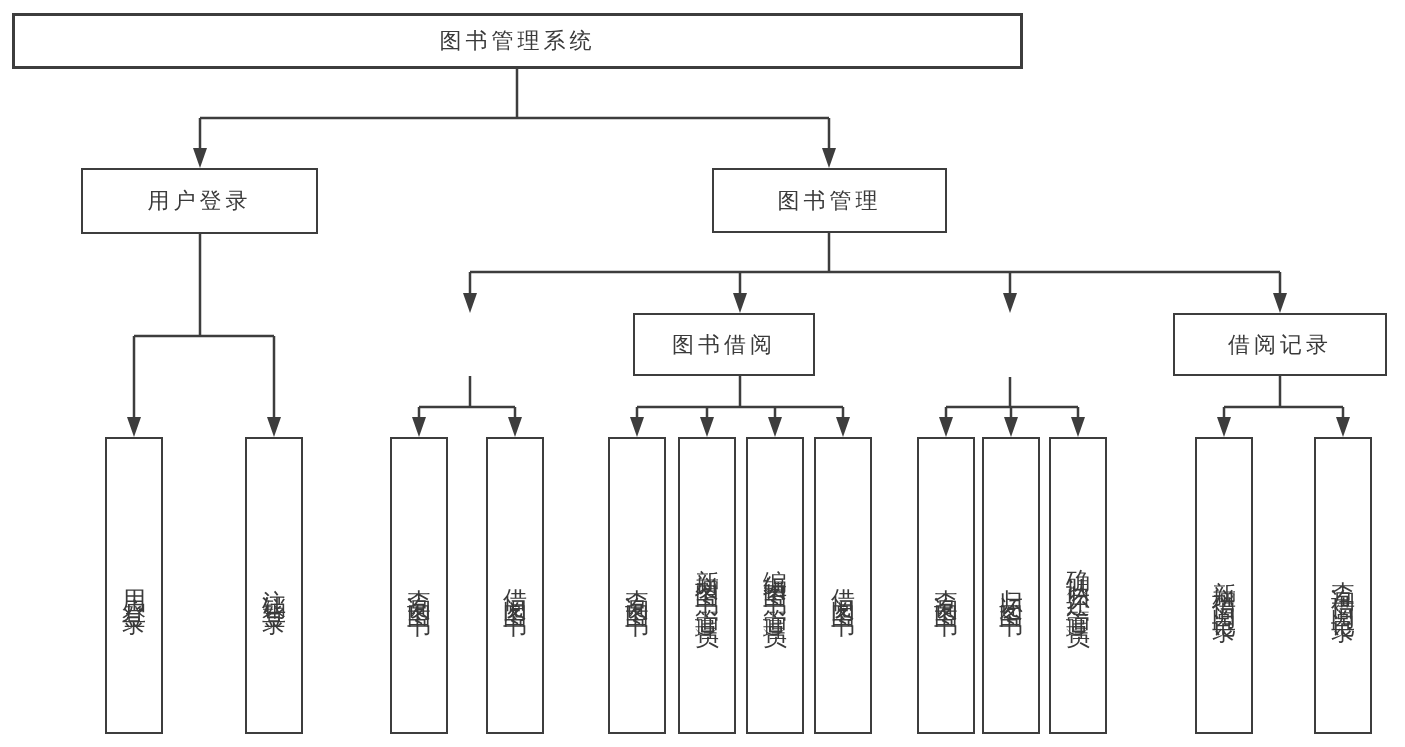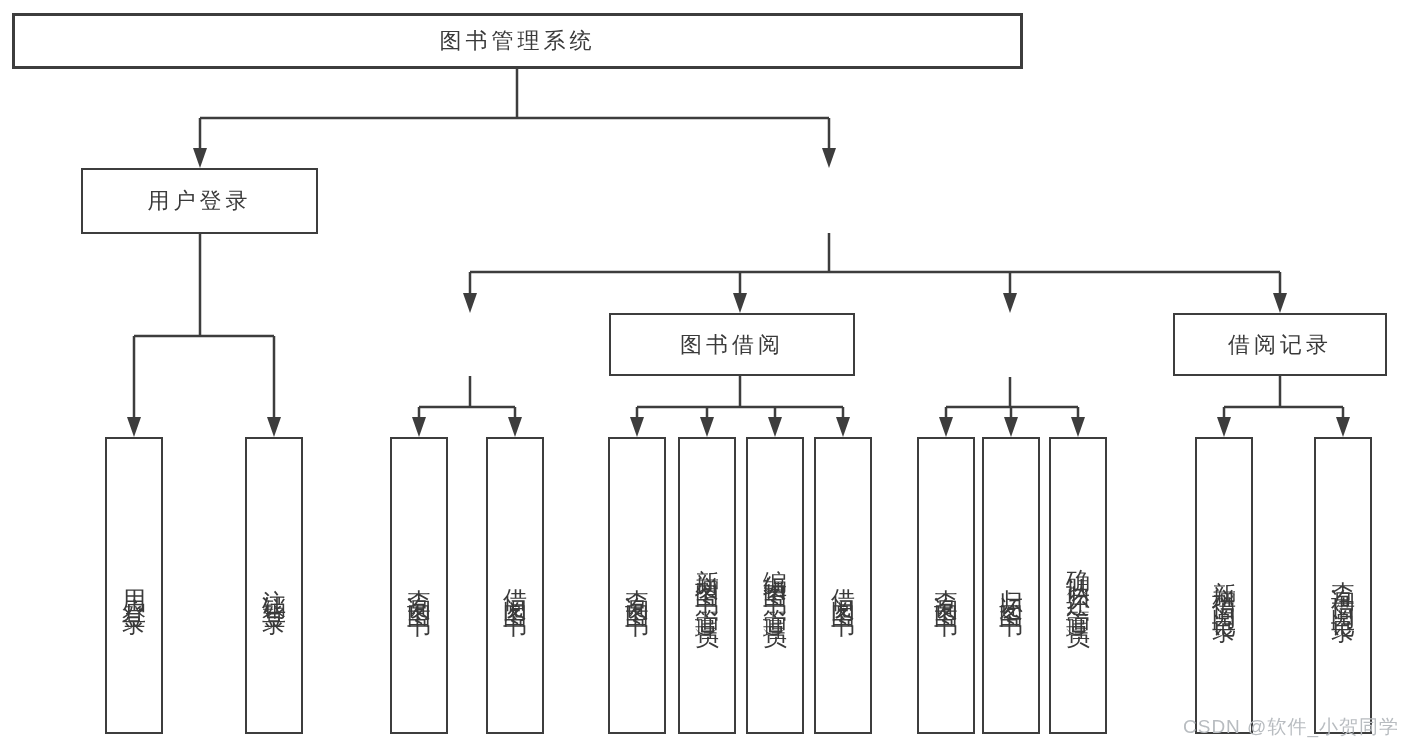--- a/index.html
+++ b/index.html
@@ -103,22 +103,25 @@
     </g>
   </svg>
 
   <div class="box" style="left:12px;top:13px;width:1011px;height:56px;border-width:3px">
     <span class="hlabel">图书管理系统</span>
   </div>
 
   <div class="box" style="left:81px;top:168px;width:237px;height:66px">
     <span class="hlabel">用户登录</span>
   </div>
+  <div class="box" style="left:712px;top:168px;width:235px;height:65px">
+    <span class="hlabel">图书管理</span>
+  </div>
 
-  <div class="box" style="left:609px;top:313px;width:246px;height:63px">
+  <div class="box" style="left:633px;top:313px;width:182px;height:63px">
     <span class="hlabel">图书借阅</span>
   </div>
   <div class="box" style="left:1173px;top:313px;width:214px;height:63px">
     <span class="hlabel">借阅记录</span>
   </div>
 
   <div class="box leaf" style="left:105px">
     <span class="vlabel">用户登录</span>
   </div>
   <div class="box leaf" style="left:245px">
@@ -155,15 +158,14 @@
     <span class="vlabel">确认归还（管理员）</span>
   </div>
 
   <div class="box leaf" style="left:1195px">
     <span class="vlabel">新增借阅记录</span>
   </div>
   <div class="box leaf" style="left:1314px">
     <span class="vlabel">查询借阅记录</span>
   </div>
 
-  <div class="watermark">CSDN @软件_小贺同学</div>
 
 </div>
 
 </body></html>

